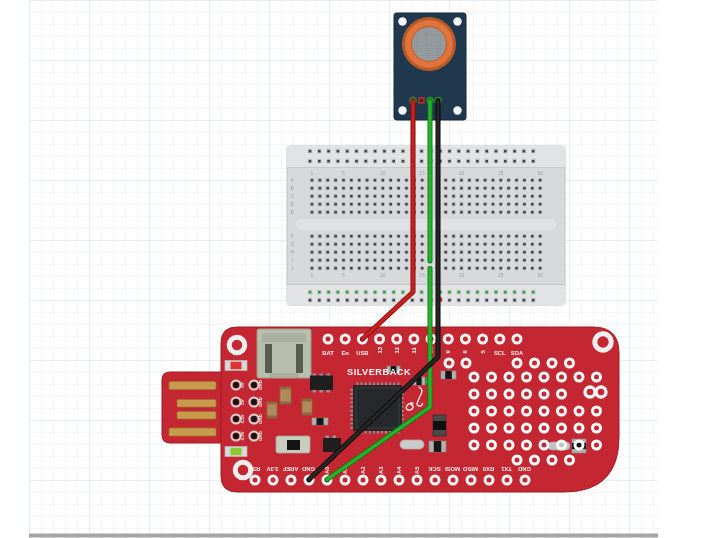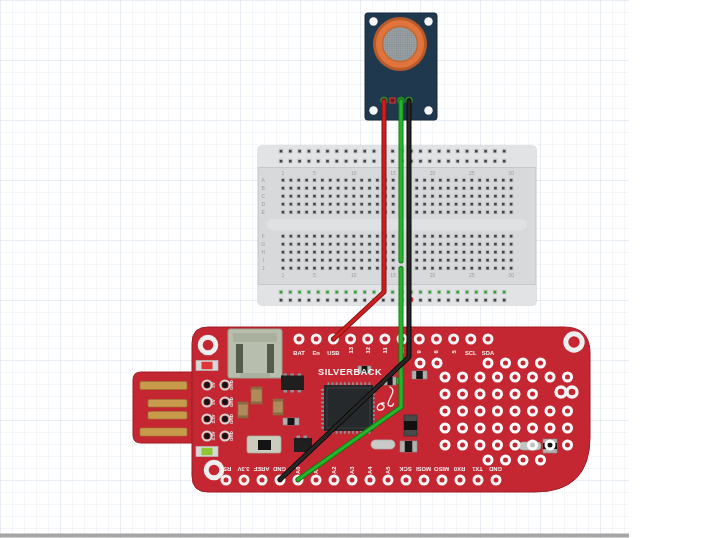--- a/index.html
+++ b/index.html
@@ -1,17 +1,17 @@
 <!DOCTYPE html>
 <html><head>
 <meta charset="utf-8">
 <style>
   html,body{margin:0;padding:0;background:#ffffff;}
   #stage{position:relative;width:629px;height:538px;overflow:hidden;
-         font-family:"Liberation Sans","DejaVu Sans",sans-serif;}
+         font-family:"Liberation Sans","DejaVu Sans",sans-serif;margin-left:29px;}
   svg{display:block;}
   text{font-family:"Liberation Sans","DejaVu Sans",sans-serif;}
   .bb-label{fill:#9b9da0;font-size:5px;}
   .pin-label{fill:#f2f2f2;font-size:5.8px;font-weight:bold;}
   .hdr-label{fill:#f2f2f2;font-size:4.4px;font-weight:bold;}
   .board-title{fill:#f4f4f4;font-size:9.2px;font-weight:bold;letter-spacing:.5px;}
 </style>
 </head>
 <body>
 

